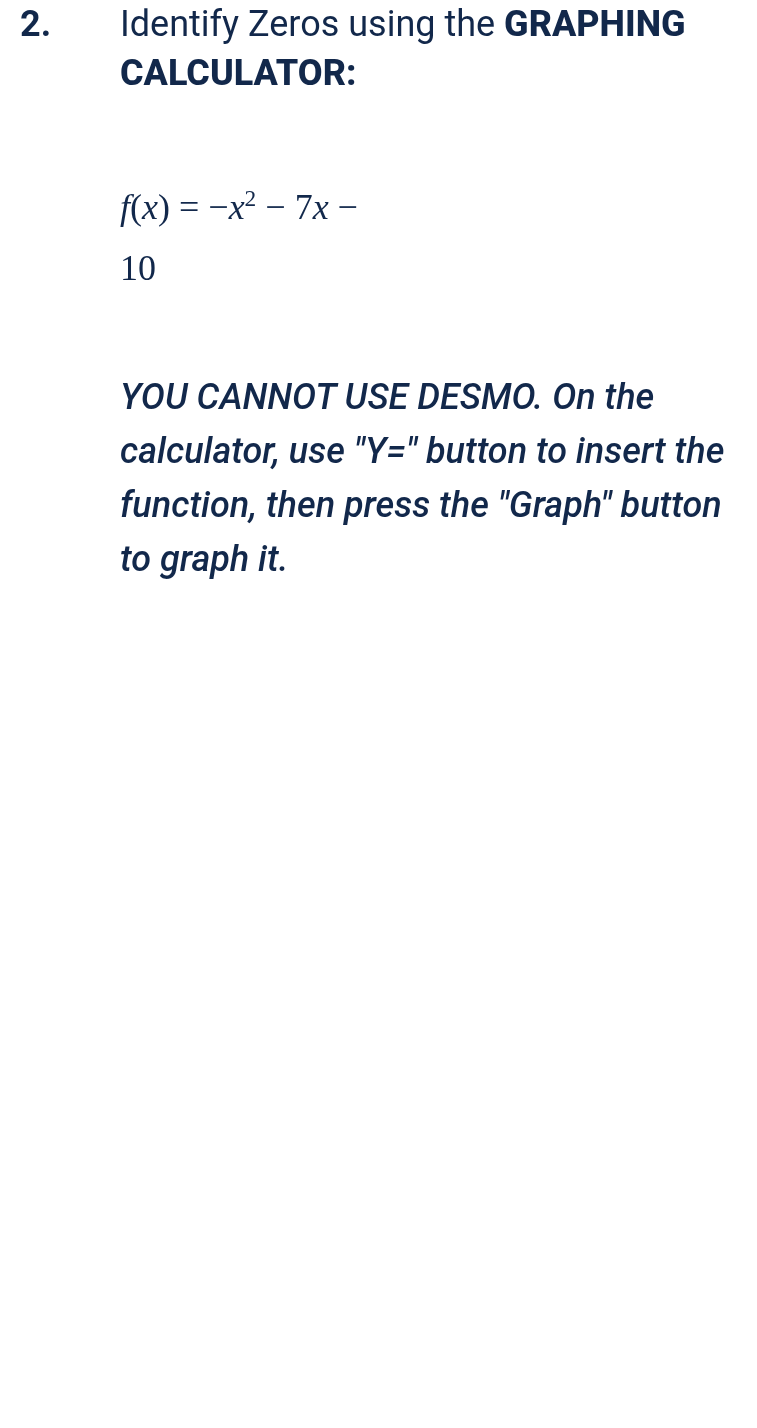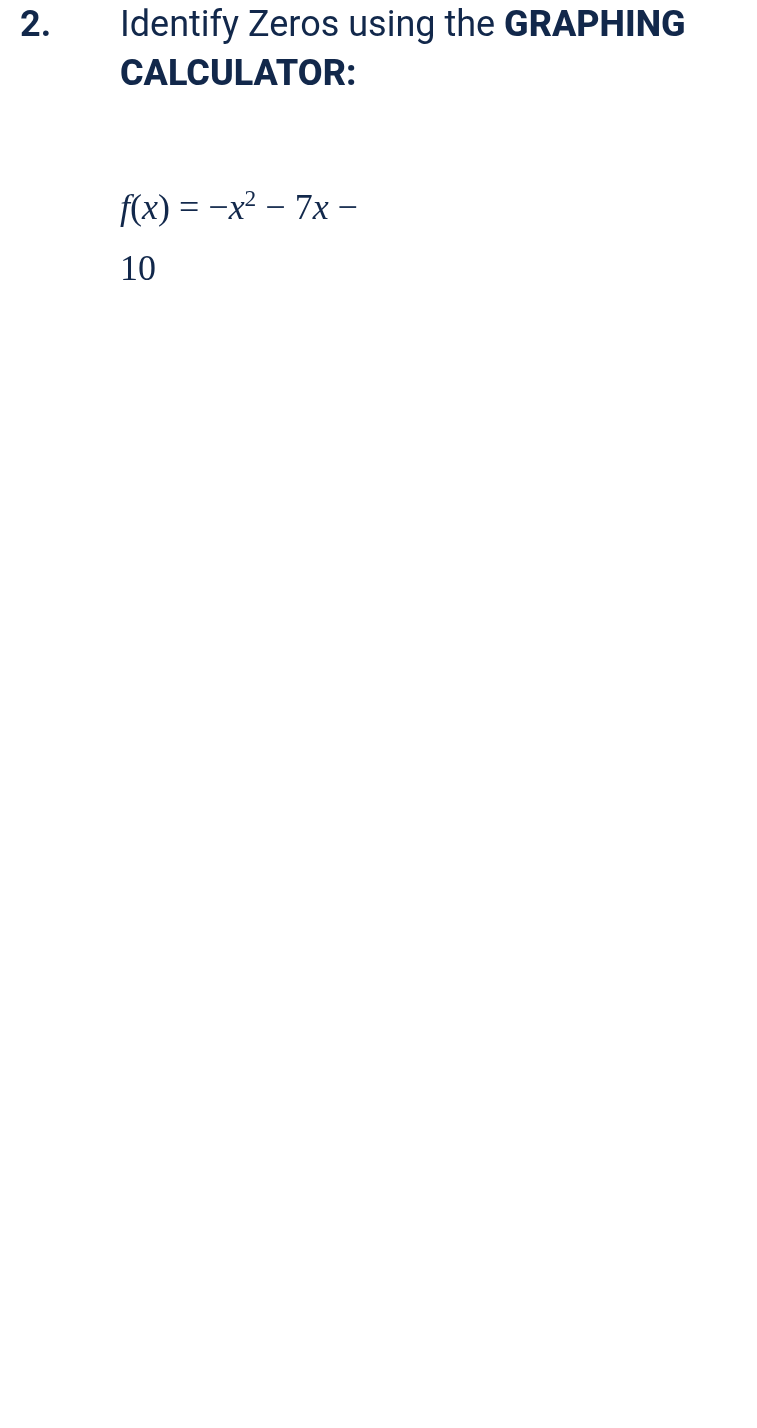--- a/index.html
+++ b/index.html
@@ -78,14 +78,15 @@
   <div class="question-content">
     <div class="heading">
       <span class="heading-regular">Identify Zeros using the </span><span class="heading-bold">GRAPHING CALCULATOR:</span>
     </div>
 
     <div class="math-expression">
       <span class="fx">f</span><span>(</span><span class="fx">x</span><span>)</span><span> = </span><span>−</span><span class="fx">x</span><sup>2</sup><span> − </span><span>7</span><span class="fx">x</span><span> −</span><br><span>10</span>
     </div>
 
 
+    <div class="instruction-italic instruction-last">YOU CANNOT USE DESMO. On the calculator, use "Y=" button to insert the function, then press the "Graph" button to graph it.</div>
   </div>
 </div>
 
 </body></html>

